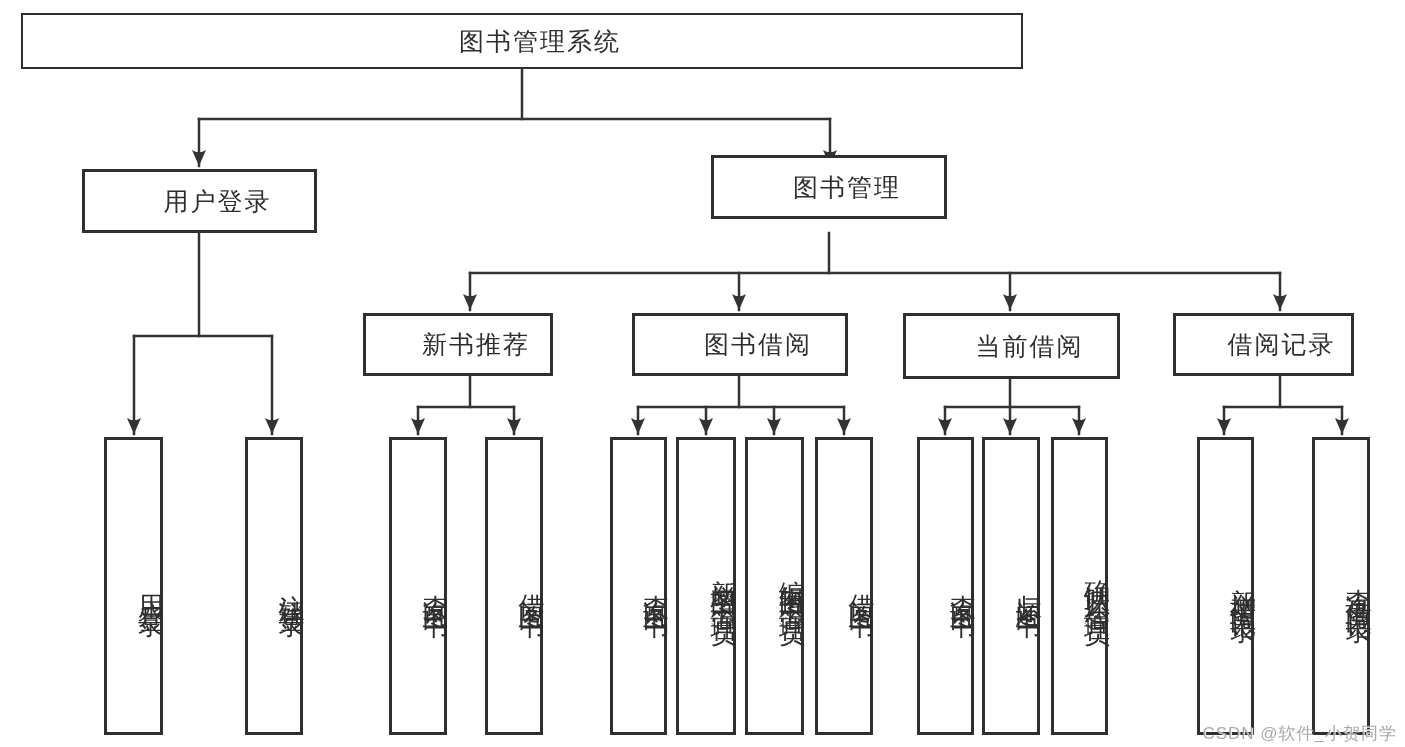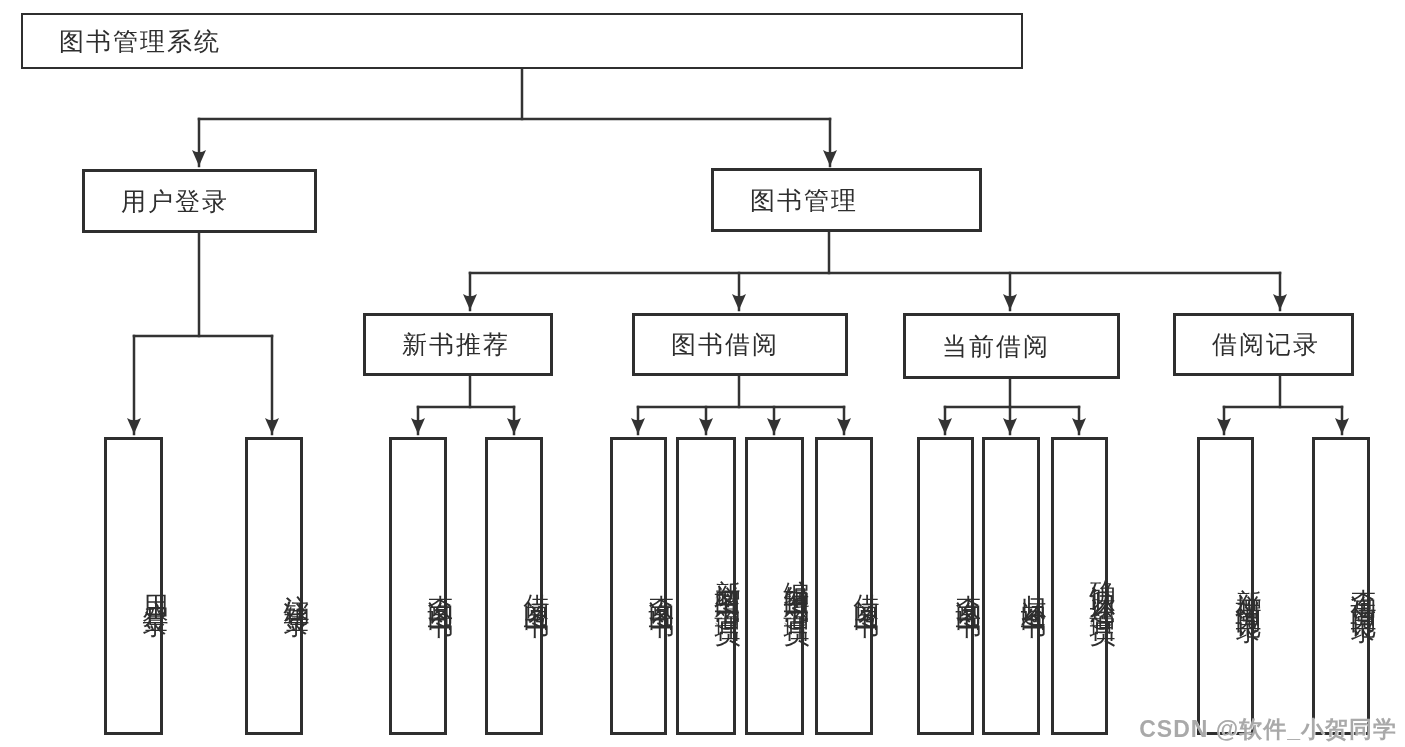--- a/index.html
+++ b/index.html
@@ -9,41 +9,40 @@
     background:#fff;
     font-family:"Liberation Sans","DejaVu Sans",sans-serif;
     overflow:hidden;
   }
   .wires{position:absolute;left:0;top:0;z-index:1;}
   .box{
     position:absolute;z-index:2;
     box-sizing:border-box;
     background:#fff;
     border:3px solid #2f2f2f;
-    display:flex;align-items:center;justify-content:flex-start;padding-left:36px;
+    display:flex;align-items:center;justify-content:center;padding-left:36px;
   }
   .box.thin{border-width:2.5px;}
   .hlabel{
     color:#2e2e2e;font-size:25px;letter-spacing:2px;
     white-space:nowrap;
   }
   .vtext{
     writing-mode:vertical-rl;
     text-orientation:mixed;
     color:#2e2e2e;font-size:26px;letter-spacing:6px;
     line-height:1;max-height:288px;
   }
   .watermark{
     position:absolute;z-index:3;
     right:8px;bottom:2px;
-    font-size:23px;letter-spacing:1px;
+    font-size:17px;letter-spacing:1px;
     color:#a9a9a9;
     text-shadow:1px 1px 0 rgba(255,255,255,.85);
     white-space:nowrap;
-    font-weight:bold;
   }
 </style>
 </head>
 <body>
 
 <div class="canvas">
 
   <svg class="wires" width="1405" height="747" viewBox="0 0 1405 747">
     <defs>
       <marker id="arw" markerUnits="userSpaceOnUse" markerWidth="20" markerHeight="16" refX="16" refY="7" orient="auto">
@@ -94,21 +93,21 @@
     </g>
   </svg>
 
   <div class="box thin" style="left:21px;top:13px;width:1002px;height:56px">
     <span class="hlabel">图书管理系统</span>
   </div>
 
   <div class="box" style="left:82px;top:169px;width:235px;height:64px">
     <span class="hlabel">用户登录</span>
   </div>
-  <div class="box" style="left:711px;top:168px;width:271px;height:64px">
+  <div class="box" style="left:711px;top:155px;width:236px;height:64px">
     <span class="hlabel">图书管理</span>
   </div>
 
   <div class="box" style="left:363px;top:313px;width:190px;height:63px">
     <span class="hlabel">新书推荐</span>
   </div>
   <div class="box" style="left:632px;top:313px;width:216px;height:63px">
     <span class="hlabel">图书借阅</span>
   </div>
   <div class="box" style="left:903px;top:313px;width:217px;height:66px">

